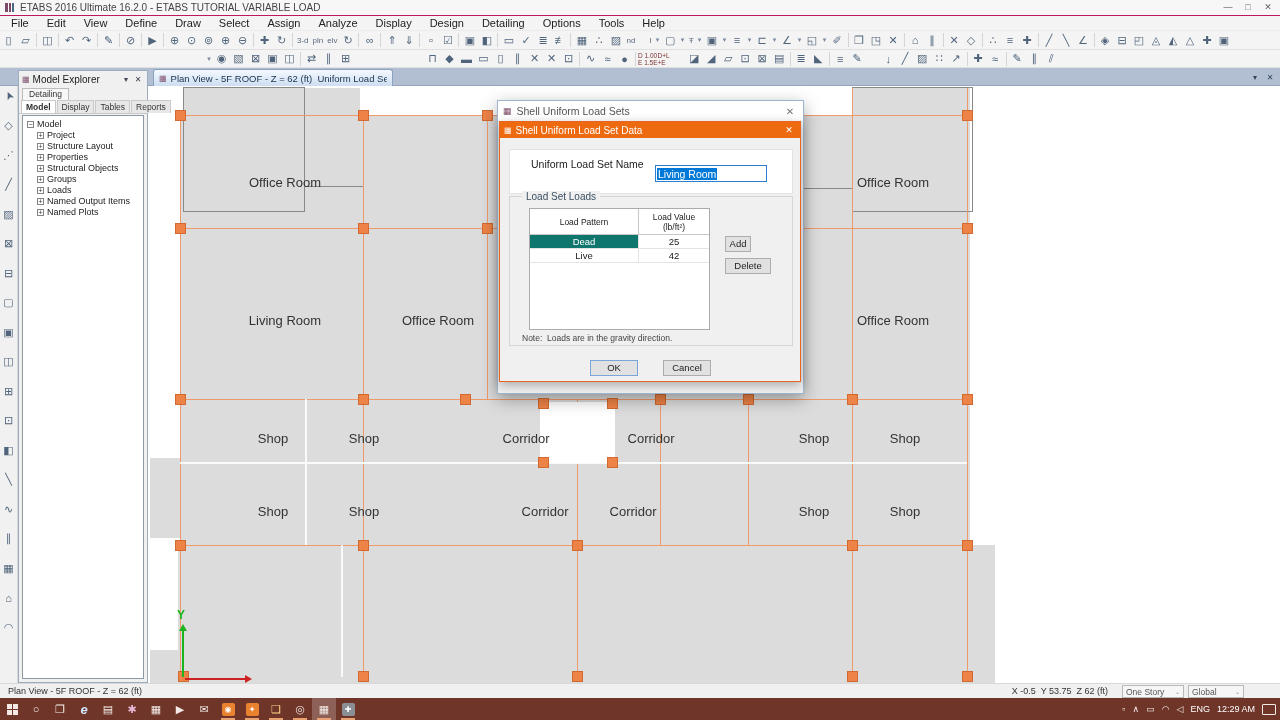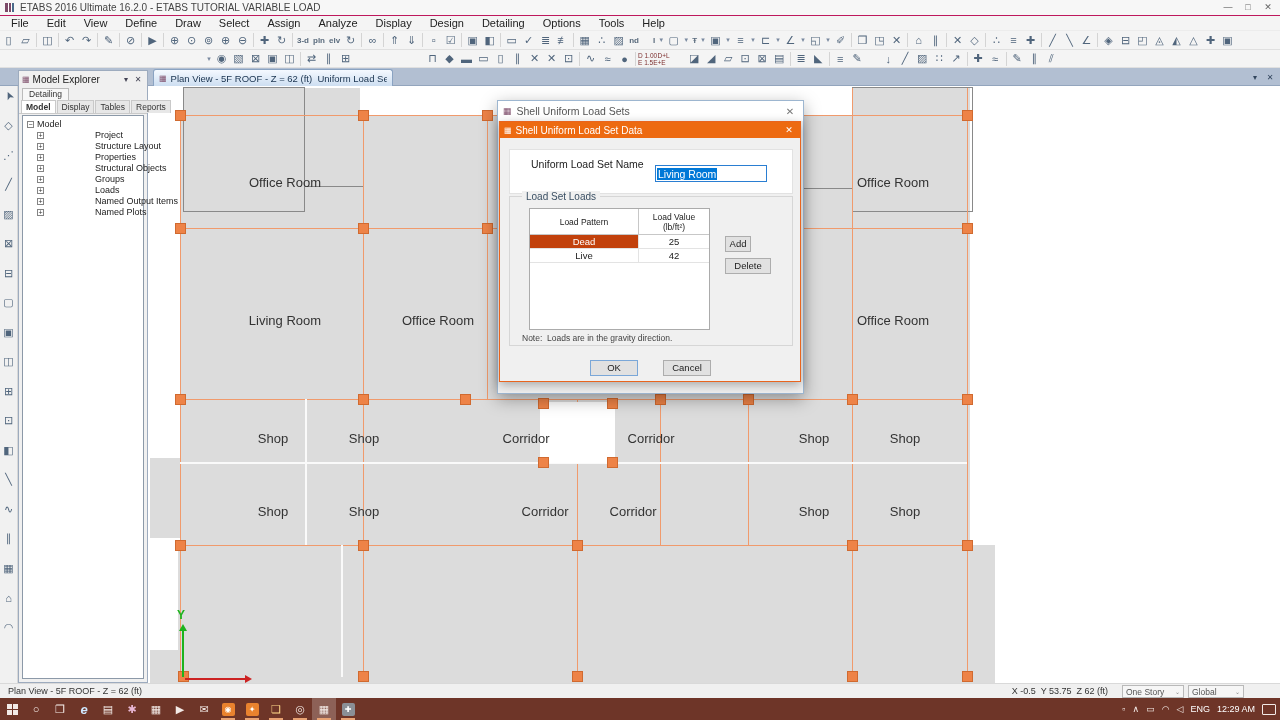--- a/index.html
+++ b/index.html
@@ -14,21 +14,21 @@
   .cap-btn { width:20px; height:14px; text-align:center; font-size:9px; color:#666; line-height:14px; }
   #caption { position:absolute; right:2px; top:0; display:flex; }
 
   #menubar { position:absolute; left:0; top:16px; width:1280px; height:15px; background:#f4f4f4; display:flex; align-items:center; padding-left:2px; border-bottom:1px solid #ececec; }
   .menu-item { font-size:11px; color:#222; padding:0 9px; height:15px; line-height:15px;text-align:center; }
 
   .toolbar { position:absolute; left:0; width:1280px; background:#f4f4f4; display:flex; align-items:center; border-bottom:1px solid #e0e0e0; }
   #toolbar1 { top:31px; height:19px; }
   #toolbar2 { top:50px; height:18px; }
   .tbi { width:17px; height:16px; display:inline-flex; align-items:center; justify-content:center; font-size:11px; color:#50657c; flex:0 0 auto; }
-  .tbi.txt { width:auto; padding:0 2px; font-size:8px; color:#5a6b7d; font-weight:bold; }
+  .tbi.txt { width:auto; padding:0 2px; font-size:8px; color:#5a6b7d; font-weight:normal; }
   .tbi.caret { width:8px; font-size:7px; color:#7a8aa0; }
   .tbi.mini2 { width:auto; font-size:6.5px; line-height:7px; text-align:left; color:#7d2f2f; white-space:pre; }
   .tb-sep { width:1px; height:14px; background:#d4d4d4; margin:0 2px; flex:0 0 auto; }
   .tb-gap { flex:0 0 auto; }
 
   
   #tabstrip { position:absolute; left:0; top:68px; width:1280px; height:18px; background:#b2bfd2; border-bottom:1px solid #93a5bd; }
   #view-tab { position:absolute; left:153px; top:1px; height:17px; width:240px; background:linear-gradient(#f5f9ff,#cddef1); border:1px solid #8aa3c2; border-bottom:none; border-radius:3px 3px 0 0; display:flex; align-items:center; padding:0 5px; }
   #view-tab .vt-icon { font-size:8px; color:#7c4a68; margin-right:4px; }
   #view-tab .vt-label { font-size:9.5px; color:#18324e; white-space:pre; overflow:hidden; }
@@ -62,21 +62,21 @@
   #me-header .me-title { font-size:10px; color:#222; flex:1; }
   .me-btn { font-size:8px; color:#445; width:12px; text-align:center; }
   #me-detailing { position:absolute; left:3px; top:17px; height:12px; padding:0 6px; border:1px solid #bbb; border-bottom:none; background:#f7f7f7; font-size:8.5px; color:#333; line-height:11px; }
   #me-tabs { position:absolute; left:0; top:29px; width:100%; height:14px; display:flex; padding-left:2px; border-bottom:1px solid #c9c9c9; }
   .me-tab { font-size:8.5px; color:#333; padding:1px 4px 0; border:1px solid #c9c9c9; border-bottom:none; background:#e7e7e7; margin-right:1px; }
   .me-tab.active { background:#fff; font-weight:bold; }
   #me-tree { position:absolute; left:3px; top:44px; right:3px; bottom:3px; background:#fff; border:1px solid #8c99a8; padding:3px 0 0 4px; }
   .tree-row { display:flex; align-items:center; height:10.5px; margin-bottom:0.5px; }
   .tree-box { width:7px; height:7px; border:1px solid #848484; background:#fff; font-size:7px; line-height:5px; text-align:center; color:#333; margin-right:3px; flex:0 0 auto; }
   .tree-label { font-size:9px; color:#222; white-space:nowrap; }
-  .tree-child { margin-left:10px;gap:48px; }
+  .tree-child { margin-left:10px; }
 
   
   #dlg-outer { position:absolute; left:497px; top:100px; width:307px; height:294px; background:#f0f0f0; border:1px solid #9db6d0; box-shadow:0 5px 16px rgba(0,0,0,.35); z-index:40; }
   #dlg-outer-title { height:20px; background:#fff; display:flex; align-items:center; padding:0 5px; }
   #dlg-outer-title .dt-icon { font-size:9px; color:#7c4a68; margin-right:5px; }
   #dlg-outer-title .dt-text { font-size:10.5px; color:#555; flex:1; }
   #dlg-outer-close { font-size:10px; color:#777; width:16px; text-align:center; }
 
   #dlg-inner { position:absolute; left:499px; top:121px; width:302px; height:261px; background:#f0f0f0; border:1px solid #e8641e; box-shadow:0 3px 10px rgba(0,0,0,.3); z-index:45; }
   #dlg-inner-title { height:16px; background:#ed6a11; display:flex; align-items:center; padding:0 4px; }
@@ -94,21 +94,21 @@
 
   #ls-table { position:absolute; left:29px; top:86px; width:181px; height:122px; background:#fff; border:1px solid #ababab; }
   .lt-header { display:flex; height:26px; border-bottom:1px solid #c7c7c7; }
   .lt-hcell { display:flex; flex-direction:column; align-items:center; justify-content:center; font-size:8.5px; color:#222; }
   .lt-hcell.c1 { width:109px; border-right:1px solid #c7c7c7; }
   .lt-hcell.c2 { flex:1; }
   .lt-row { display:flex; height:14px; border-bottom:1px solid #e3e3e3; }
   .lt-cell { font-size:9.5px; color:#222; display:flex; align-items:center; justify-content:center; }
   .lt-cell.c1 { width:109px; border-right:1px solid #e3e3e3; }
   .lt-cell.c2 { flex:1; }
-  .lt-cell.sel { background:#c2410c; color:#fff; }
+  .lt-cell.sel { background:#0f766e; color:#fff; }
 
   .dlg-btn { position:absolute; height:16px; background:#e1e1e1; border:1px solid #adadad; font-size:9.5px; color:#222; text-align:center; line-height:14px; }
   #btn-add { left:225px; top:114px; width:26px; }
   #btn-delete { left:225px; top:136px; width:46px; }
   #btn-ok { left:90px; top:238px; width:48px; border-color:#7aa7d8; }
   #btn-cancel { left:163px; top:238px; width:48px; }
   #dlg-note { position:absolute; left:22px; top:211px; font-size:8.5px; color:#444; white-space:pre; }
 
   
   #statusbar { position:absolute; left:0; top:683px; width:1280px; height:15px; background:#f0f0f0; border-top:1px solid #d9d9d9; z-index:30; }

